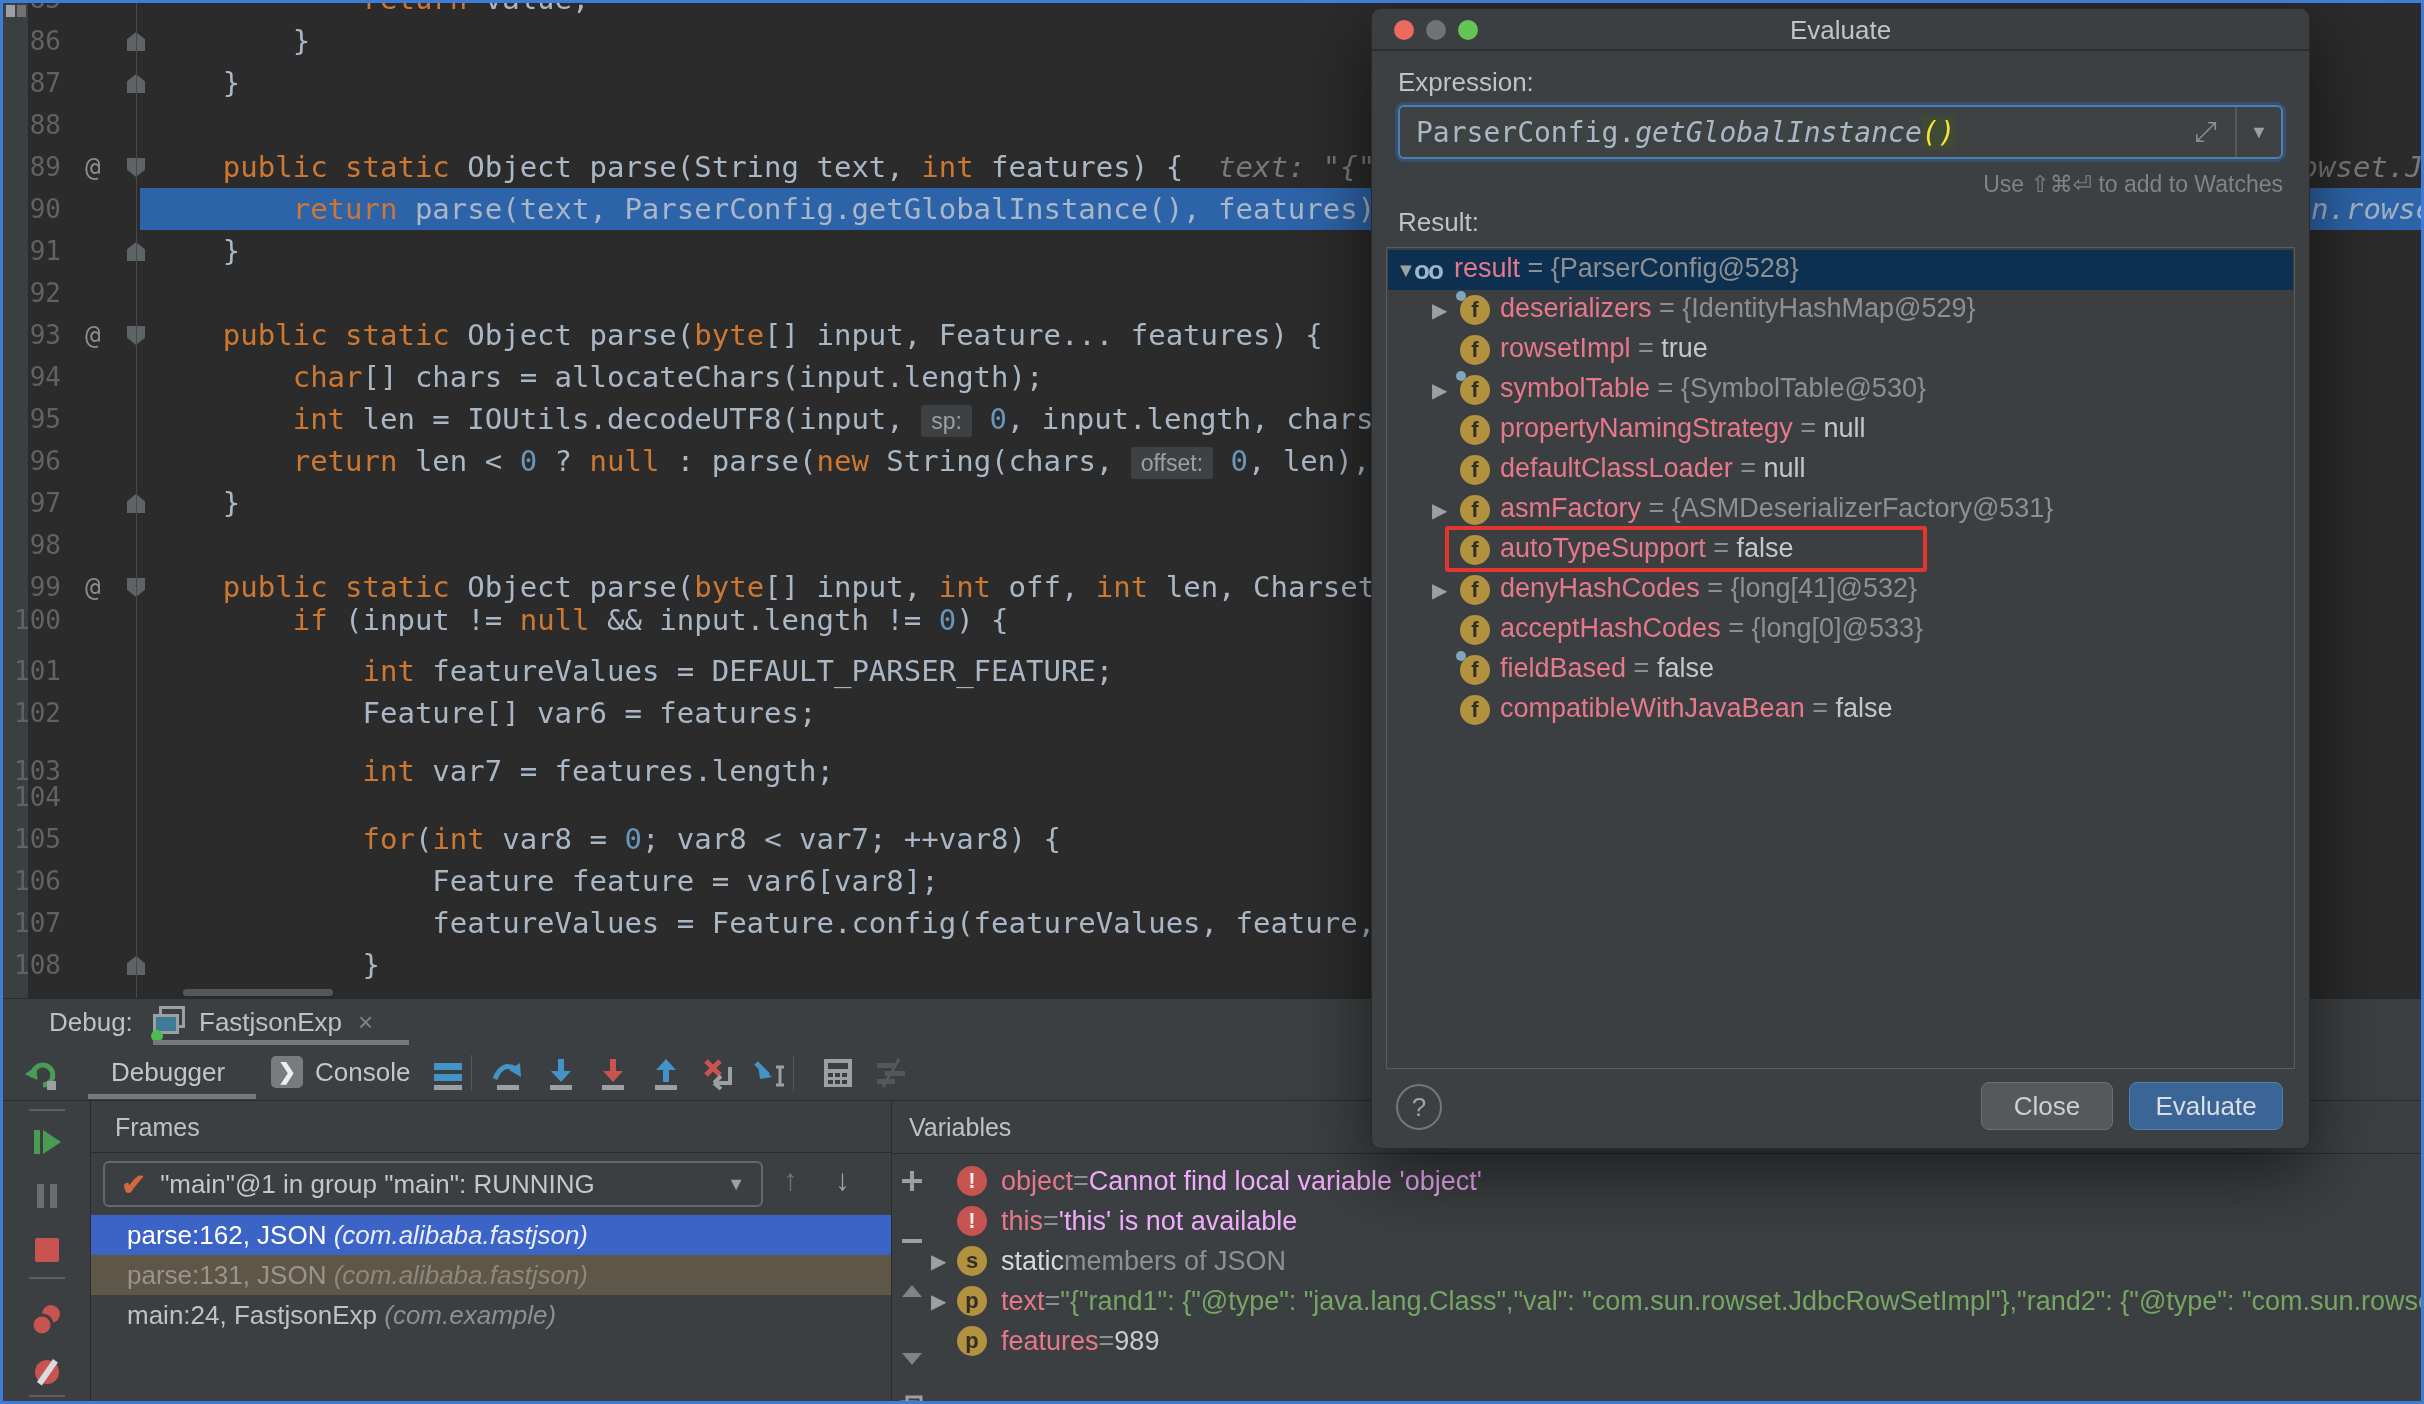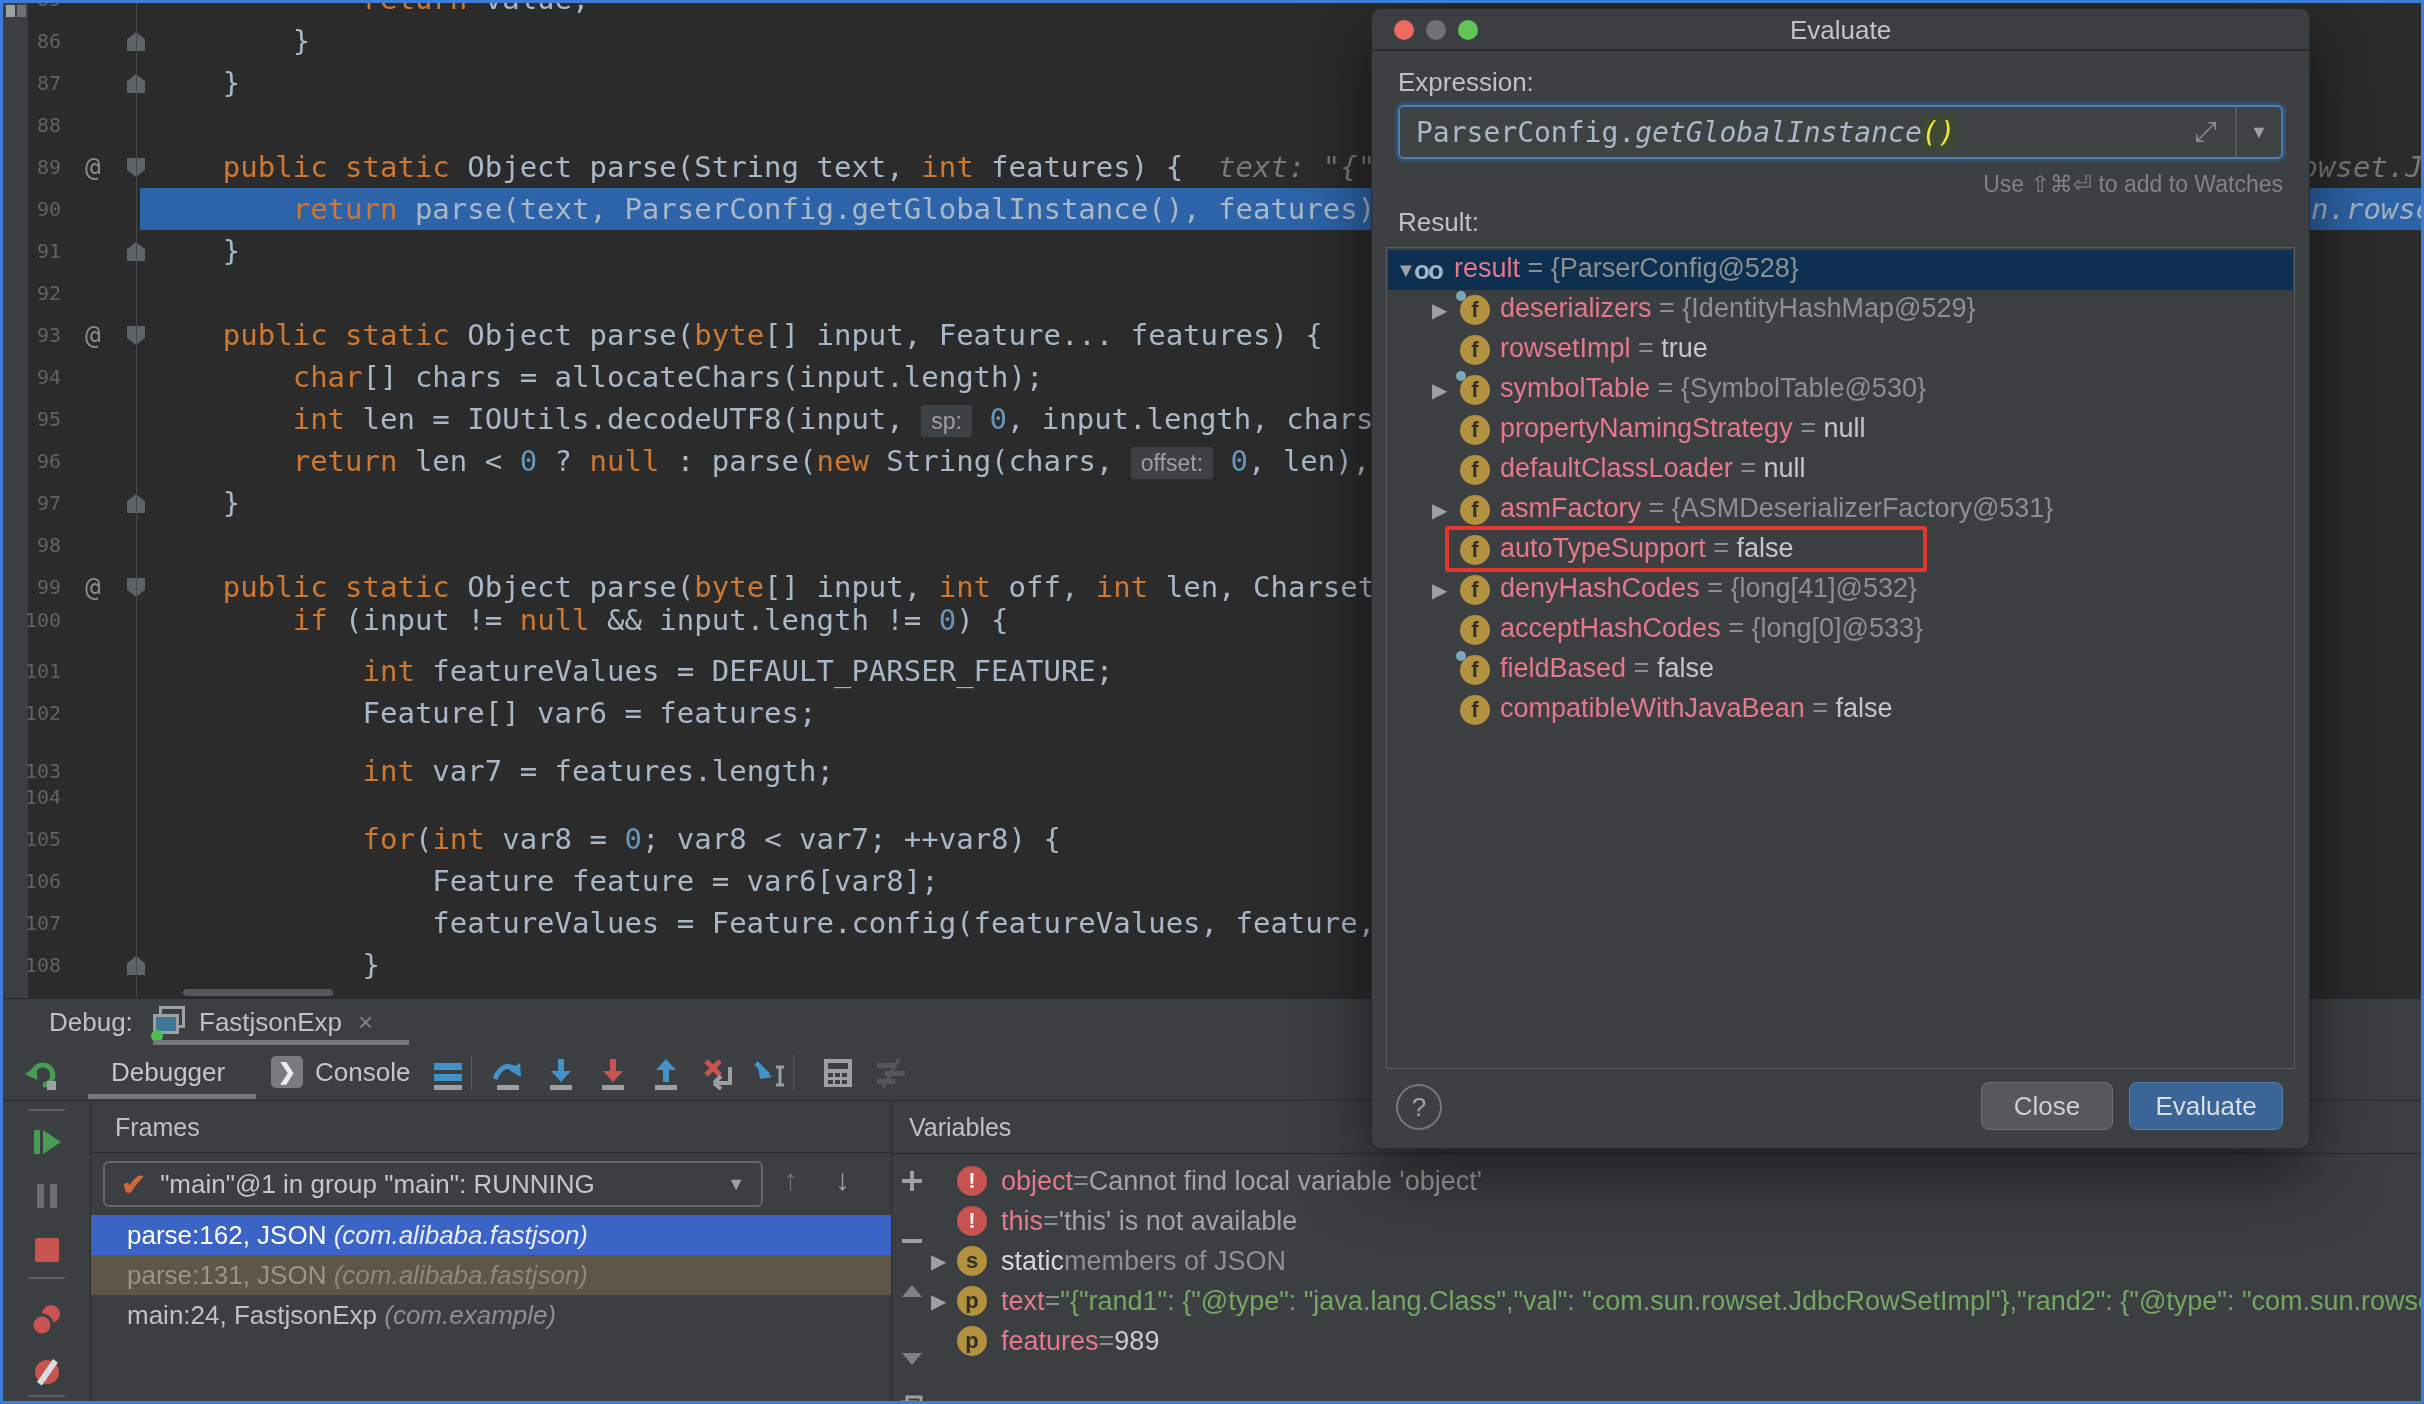--- a/index.html
+++ b/index.html
@@ -12,21 +12,21 @@
   #editor { position:absolute; left:0; top:0; right:0; height:995px; background:#2B2B2B; overflow:hidden; }
   #left-stripe { position:absolute; left:0; top:0; width:26px; height:995px; background:#3C3F41; border-right:1px solid #292929; }
   #corner-icon { position:absolute; left:3px; top:2px; width:22px; height:14px; }
   #corner-icon .sq1 { position:absolute; left:0; top:0; width:9px; height:12px; background:#9DA0A2; }
   #corner-icon .sq2 { position:absolute; left:11px; top:0; width:9px; height:12px; background:#6E7276; }
   #gutter-line { position:absolute; left:133px; top:0; width:1px; height:995px; background:#47494B; }
   .code-row { position:absolute; left:0; right:0; height:42px; }
   .code-row.exec { }
   .exec-bg { position:absolute; left:137px; right:0; top:0; height:42px; background:#2D63A8; }
   .lnum { position:absolute; left:0; width:58px; text-align:right; font-family:"DejaVu Sans Mono",monospace;
-          font-size:20px; line-height:42px; color:#606366; }
+          font-size:26px; line-height:42px; color:#606366; }
   .lann { position:absolute; left:82px; font-family:"DejaVu Sans Mono",monospace; font-size:26px; line-height:42px; color:#8C8C8C; }
   .fold { position:absolute; left:124px; top:12px; width:18px; height:19px; background:#5E6365; }
   .fold.up   { clip-path:polygon(50% 0, 100% 38%, 100% 100%, 0 100%, 0 38%); }
   .fold.down { clip-path:polygon(0 0, 100% 0, 100% 62%, 50% 100%, 0 62%); }
   .code-text { position:absolute; left:150px; line-height:42px; font-size:29px; white-space:pre;
                font-family:"DejaVu Sans Mono",monospace; }
   .seg-k { color:#CC7832; } .seg-p { color:#A9B7C6; } .seg-n { color:#6897BB; }
   .seg-h { color:#787878; font-style:italic; }
   .seg-c { display:inline-block; background:#3D4144; color:#9DA0A3; border-radius:3px; padding:0 10px;
            font-size:23px; line-height:32px; vertical-align:middle; font-family:"Liberation Sans",sans-serif; }
@@ -91,21 +91,21 @@
   #var-rows { position:absolute; left:40px; top:60px; right:0; }
   .var-row { height:40px; display:flex; align-items:center; white-space:nowrap; overflow:hidden; }
   .tree-arrow { width:26px; font-size:20px; color:#9DA0A2; flex:0 0 26px; }
   .badge { width:30px; height:30px; border-radius:50%; background:#B2913F; color:#332F25; font-size:22px; font-weight:bold;
            display:flex; align-items:center; justify-content:center; margin-right:14px; position:relative; flex:0 0 30px; }
   .badge.err { background:#C75450; color:#F3EFEF; }
   .badge .dot { position:absolute; left:-4px; top:-4px; width:10px; height:10px; border-radius:50%; background:#7EA7BC; }
   .var-row .vname { color:#E5798B; font-size:27px; }
   .var-row .vname.white { color:#D5D9DC; }
   .var-row .veq { color:#8C9093; font-size:27px; }
-  .vval-err { color:#a3a3a3; font-size:27px; }
+  .vval-err { color:#f0abfc; font-size:27px; }
   .vval-str { color:#75A663; font-size:27px; }
   .vval-plain { color:#C8CCCE; font-size:27px; }
   .vval-gray { color:#8C9093; font-size:27px; }
 
   
   #dialog { position:absolute; left:1368px; top:5px; width:939px; height:1141px; background:#3D4042;
             border:1px solid #2A2A2A; border-radius:10px; box-shadow:0 24px 70px rgba(0,0,0,.55); overflow:hidden; }
   #dlg-titlebar { position:absolute; left:0; top:0; right:0; height:42px; background:#3C3F41; border-bottom:2px solid #2D2D2D; }
   .tl { position:absolute; top:11px; width:20px; height:20px; border-radius:50%; }
   #dlg-title { position:absolute; left:0; right:0; text-align:center; line-height:42px; font-size:26px; color:#C0C4C8; }

